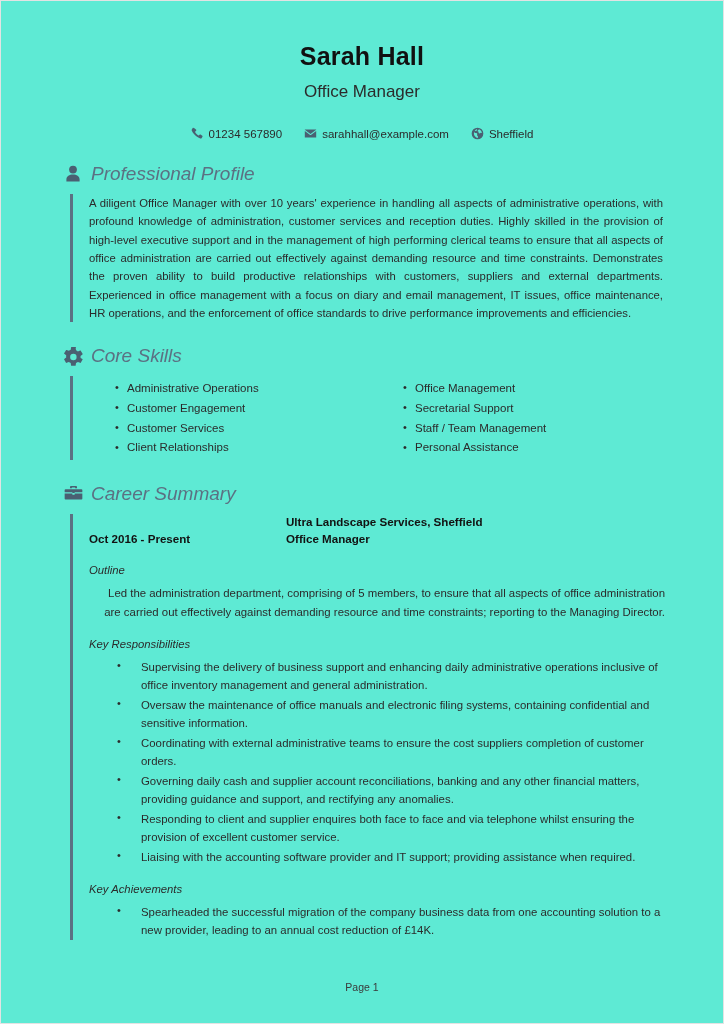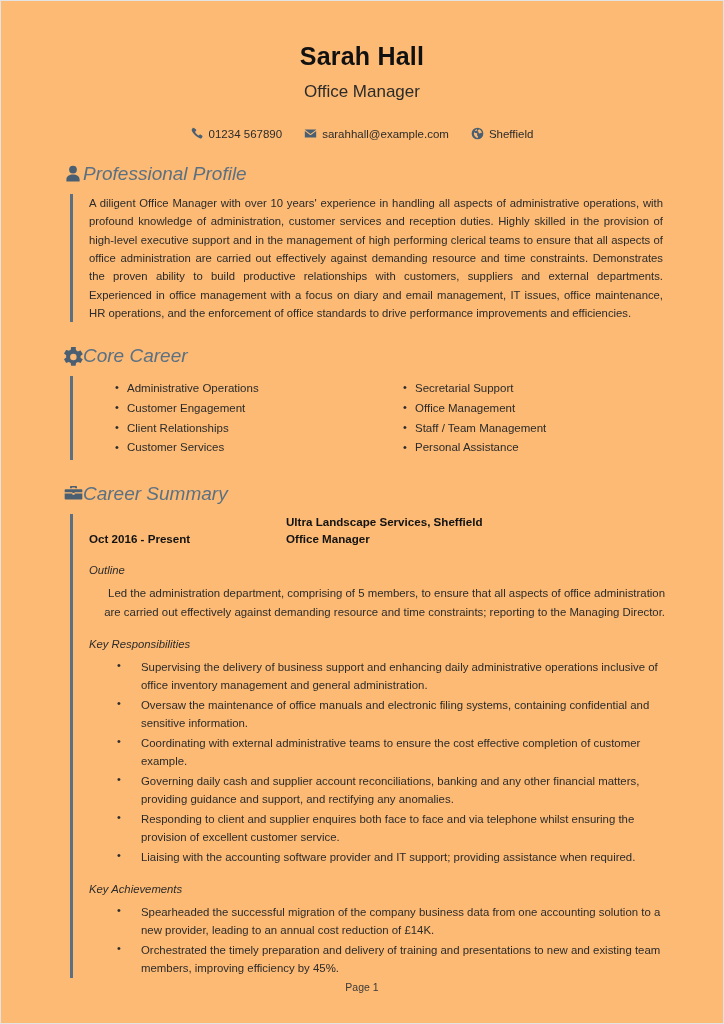--- a/index.html
+++ b/index.html
@@ -10,21 +10,21 @@
   }
   body {
     font-family: "Liberation Sans", sans-serif;
     color: #2b2b2b;
   }
   .page {
     position: relative;
     width: 724px;
     height: 1024px;
     margin: 0 auto;
-    background: #fdba74;
+    background: #5eead4;
     box-sizing: border-box;
     border: 1px solid #e3e3e3;
     overflow: hidden;
   }
   .inner {
     padding: 30px 58px 0 58px;
   }
 
   
   .cv-name {
@@ -70,21 +70,21 @@
   }
   .contact-item .ico svg { display: block; }
 
   
   .section {
     margin-top: 22px;
   }
   .sec-head {
     display: flex;
     align-items: center;
-    gap: 0;
+    gap: 8px;
     margin: 0 0 6px 4px;
   }
   .sec-head .sec-ico {
     width: 20px;
     height: 20px;
     flex: 0 0 20px;
     display: inline-flex;
     align-items: center;
     justify-content: center;
     color: #4a6072;
@@ -271,36 +271,36 @@
       </div>
     </div>
 
     <div class="section">
       <div class="sec-head">
         <span class="sec-ico">
           <svg viewBox="0 0 20 20" width="19" height="19" fill="currentColor">
             <path d="M17.4 11.6c.04-.35.06-.72.06-1.1s-.02-.75-.07-1.1l2.05-1.56c.18-.15.23-.41.12-.62l-1.94-3.3c-.12-.21-.38-.29-.6-.21l-2.42.95a7.3 7.3 0 0 0-1.95-1.11l-.37-2.52A.48.48 0 0 0 11.8 0H7.92c-.24 0-.45.17-.48.41l-.37 2.52c-.71.28-1.36.66-1.95 1.11l-2.42-.95c-.22-.08-.48 0-.6.21L.16 6.6c-.12.21-.07.47.12.62L2.33 8.8c-.05.35-.08.73-.08 1.1s.03.75.08 1.1L.28 12.56c-.19.15-.24.41-.12.62l1.94 3.3c.12.21.38.29.6.21l2.42-.95c.59.45 1.24.83 1.95 1.11l.37 2.52c.3.24.24.41.48.41h3.88c.24 0 .45-.17.48-.41l.37-2.52c.71-.28 1.36-.66 1.95-1.11l2.42.95c.22.08.48 0 .6-.21l1.94-3.3a.47.47 0 0 0-.12-.62L17.4 11.6zM9.86 13.9a3.4 3.4 0 1 1 0-6.8 3.4 3.4 0 0 1 0 6.8z"></path>
           </svg>
         </span>
-        <span class="sec-title">Core Career</span>
+        <span class="sec-title">Core Skills</span>
       </div>
       <div class="sec-body">
         <div class="skills-cols">
           <div class="skills-col">
             <ul>
               <li>Administrative Operations</li>
               <li>Customer Engagement</li>
+              <li>Customer Services</li>
               <li>Client Relationships</li>
-              <li>Customer Services</li>
             </ul>
           </div>
           <div class="skills-col">
             <ul>
+              <li>Office Management</li>
               <li>Secretarial Support</li>
-              <li>Office Management</li>
               <li>Staff / Team Management</li>
               <li>Personal Assistance</li>
             </ul>
           </div>
         </div>
       </div>
     </div>
 
     <div class="section">
       <div class="sec-head">
@@ -324,30 +324,29 @@
             </div>
           </div>
 
           <div class="sub-label">Outline</div>
           <p class="para">Led the administration department, comprising of 5 members, to ensure that all aspects of office administration are carried out effectively against demanding resource and time constraints; reporting to the Managing Director.</p>
 
           <div class="sub-label">Key Responsibilities</div>
           <ul class="bullets">
             <li>Supervising the delivery of business support and enhancing daily administrative operations inclusive of office inventory management and general administration.</li>
             <li>Oversaw the maintenance of office manuals and electronic filing systems, containing confidential and sensitive information.</li>
-            <li>Coordinating with external administrative teams to ensure the cost effective completion of customer example.</li>
+            <li>Coordinating with external administrative teams to ensure the cost suppliers completion of customer orders.</li>
             <li>Governing daily cash and supplier account reconciliations, banking and any other financial matters, providing guidance and support, and rectifying any anomalies.</li>
             <li>Responding to client and supplier enquires both face to face and via telephone whilst ensuring the provision of excellent customer service.</li>
             <li>Liaising with the accounting software provider and IT support; providing assistance when required.</li>
           </ul>
 
           <div class="sub-label">Key Achievements</div>
           <ul class="bullets">
             <li>Spearheaded the successful migration of the company business data from one accounting solution to a new provider, leading to an annual cost reduction of £14K.</li>
-            <li>Orchestrated the timely preparation and delivery of training and presentations to new and existing team members, improving efficiency by 45%.</li>
           </ul>
         </div>
 
       </div>
     </div>
 
   </div>
 
   <div class="page-footer">Page 1</div>
 </div>

